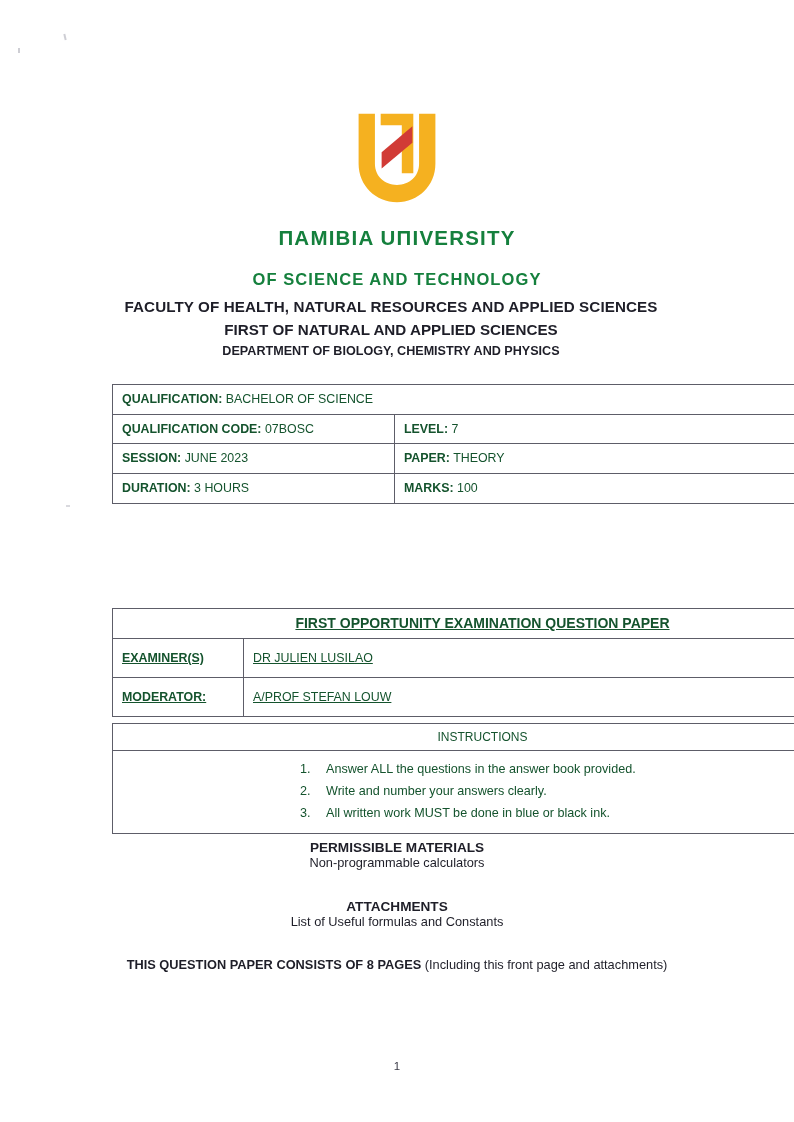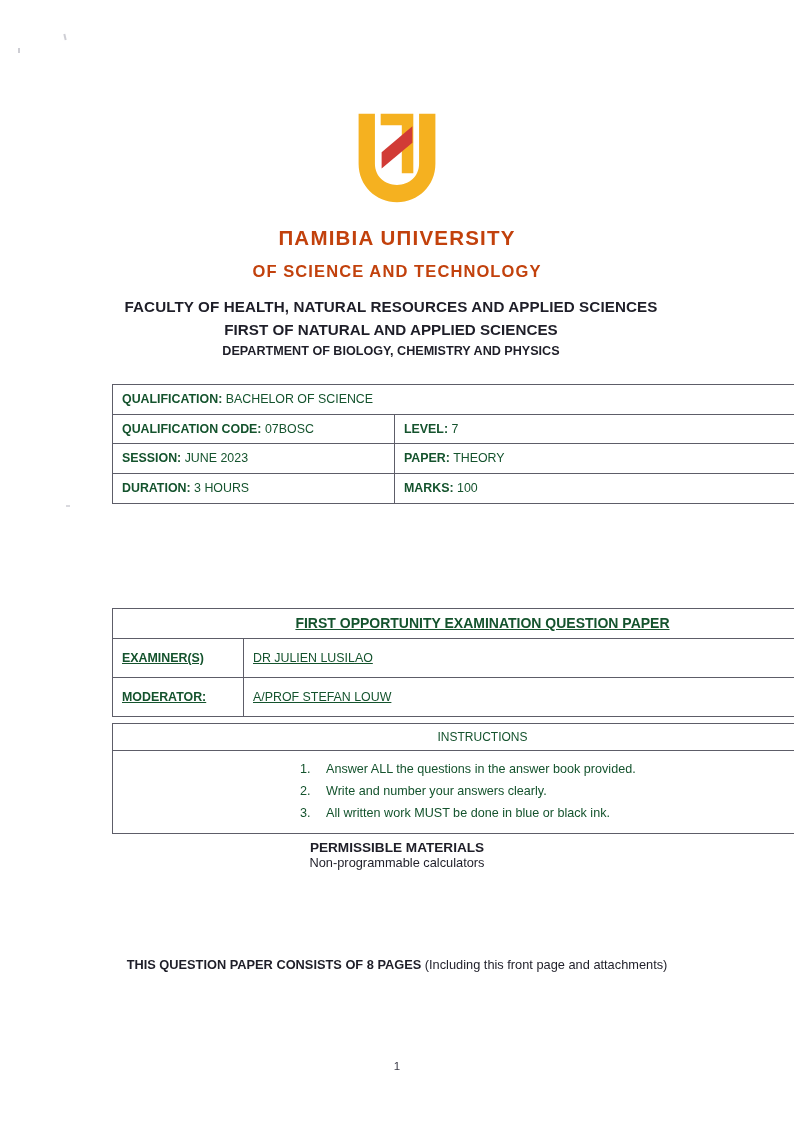--- a/index.html
+++ b/index.html
@@ -42,36 +42,36 @@
     align-items: center;
   }
   .shield {
     width: 96px;
     height: 96px;
     display: block;
   }
   .wordmark {
     margin-top: 20px;
     text-align: center;
-    color: #c2410c;
+    color: #15803d;
     line-height: 1.16;
     letter-spacing: .5px;
   }
   .wordmark .line1 {
     font-size: 20.5px;
     font-weight: 700;
     letter-spacing: 1.2px;
     white-space: nowrap;
   }
   .wordmark .line2 {
     font-size: 16.5px;
     font-weight: 600;
     letter-spacing: 1.1px;
     white-space: nowrap;
-    margin-top: 12px;
+    margin-top: 20px;
   }
 
   
   .headings {
     position: absolute;
     left: 0; right: 12px;
     top: 298px;
     text-align: center;
     font-weight: 700;
     color: #1e1e28;
@@ -278,20 +278,24 @@
       </td>
     </tr>
   </tbody>
     </table>
 
   <div class="center-block" id="permissible-materials">
     <div class="bold">PERMISSIBLE MATERIALS</div>
     <div class="normal">Non-programmable calculators</div>
   </div>
 
+  <div class="center-block" id="attachments">
+    <div class="bold">ATTACHMENTS</div>
+    <div class="normal">List of Useful formulas and Constants</div>
+  </div>
 
   <div id="page-consists">
     <span class="strong">THIS QUESTION PAPER CONSISTS OF 8 PAGES</span><span> (Including this front page and attachments)</span>
   </div>
 
   <div id="page-number">1</div>
 
 </div>
 
 </body></html>

